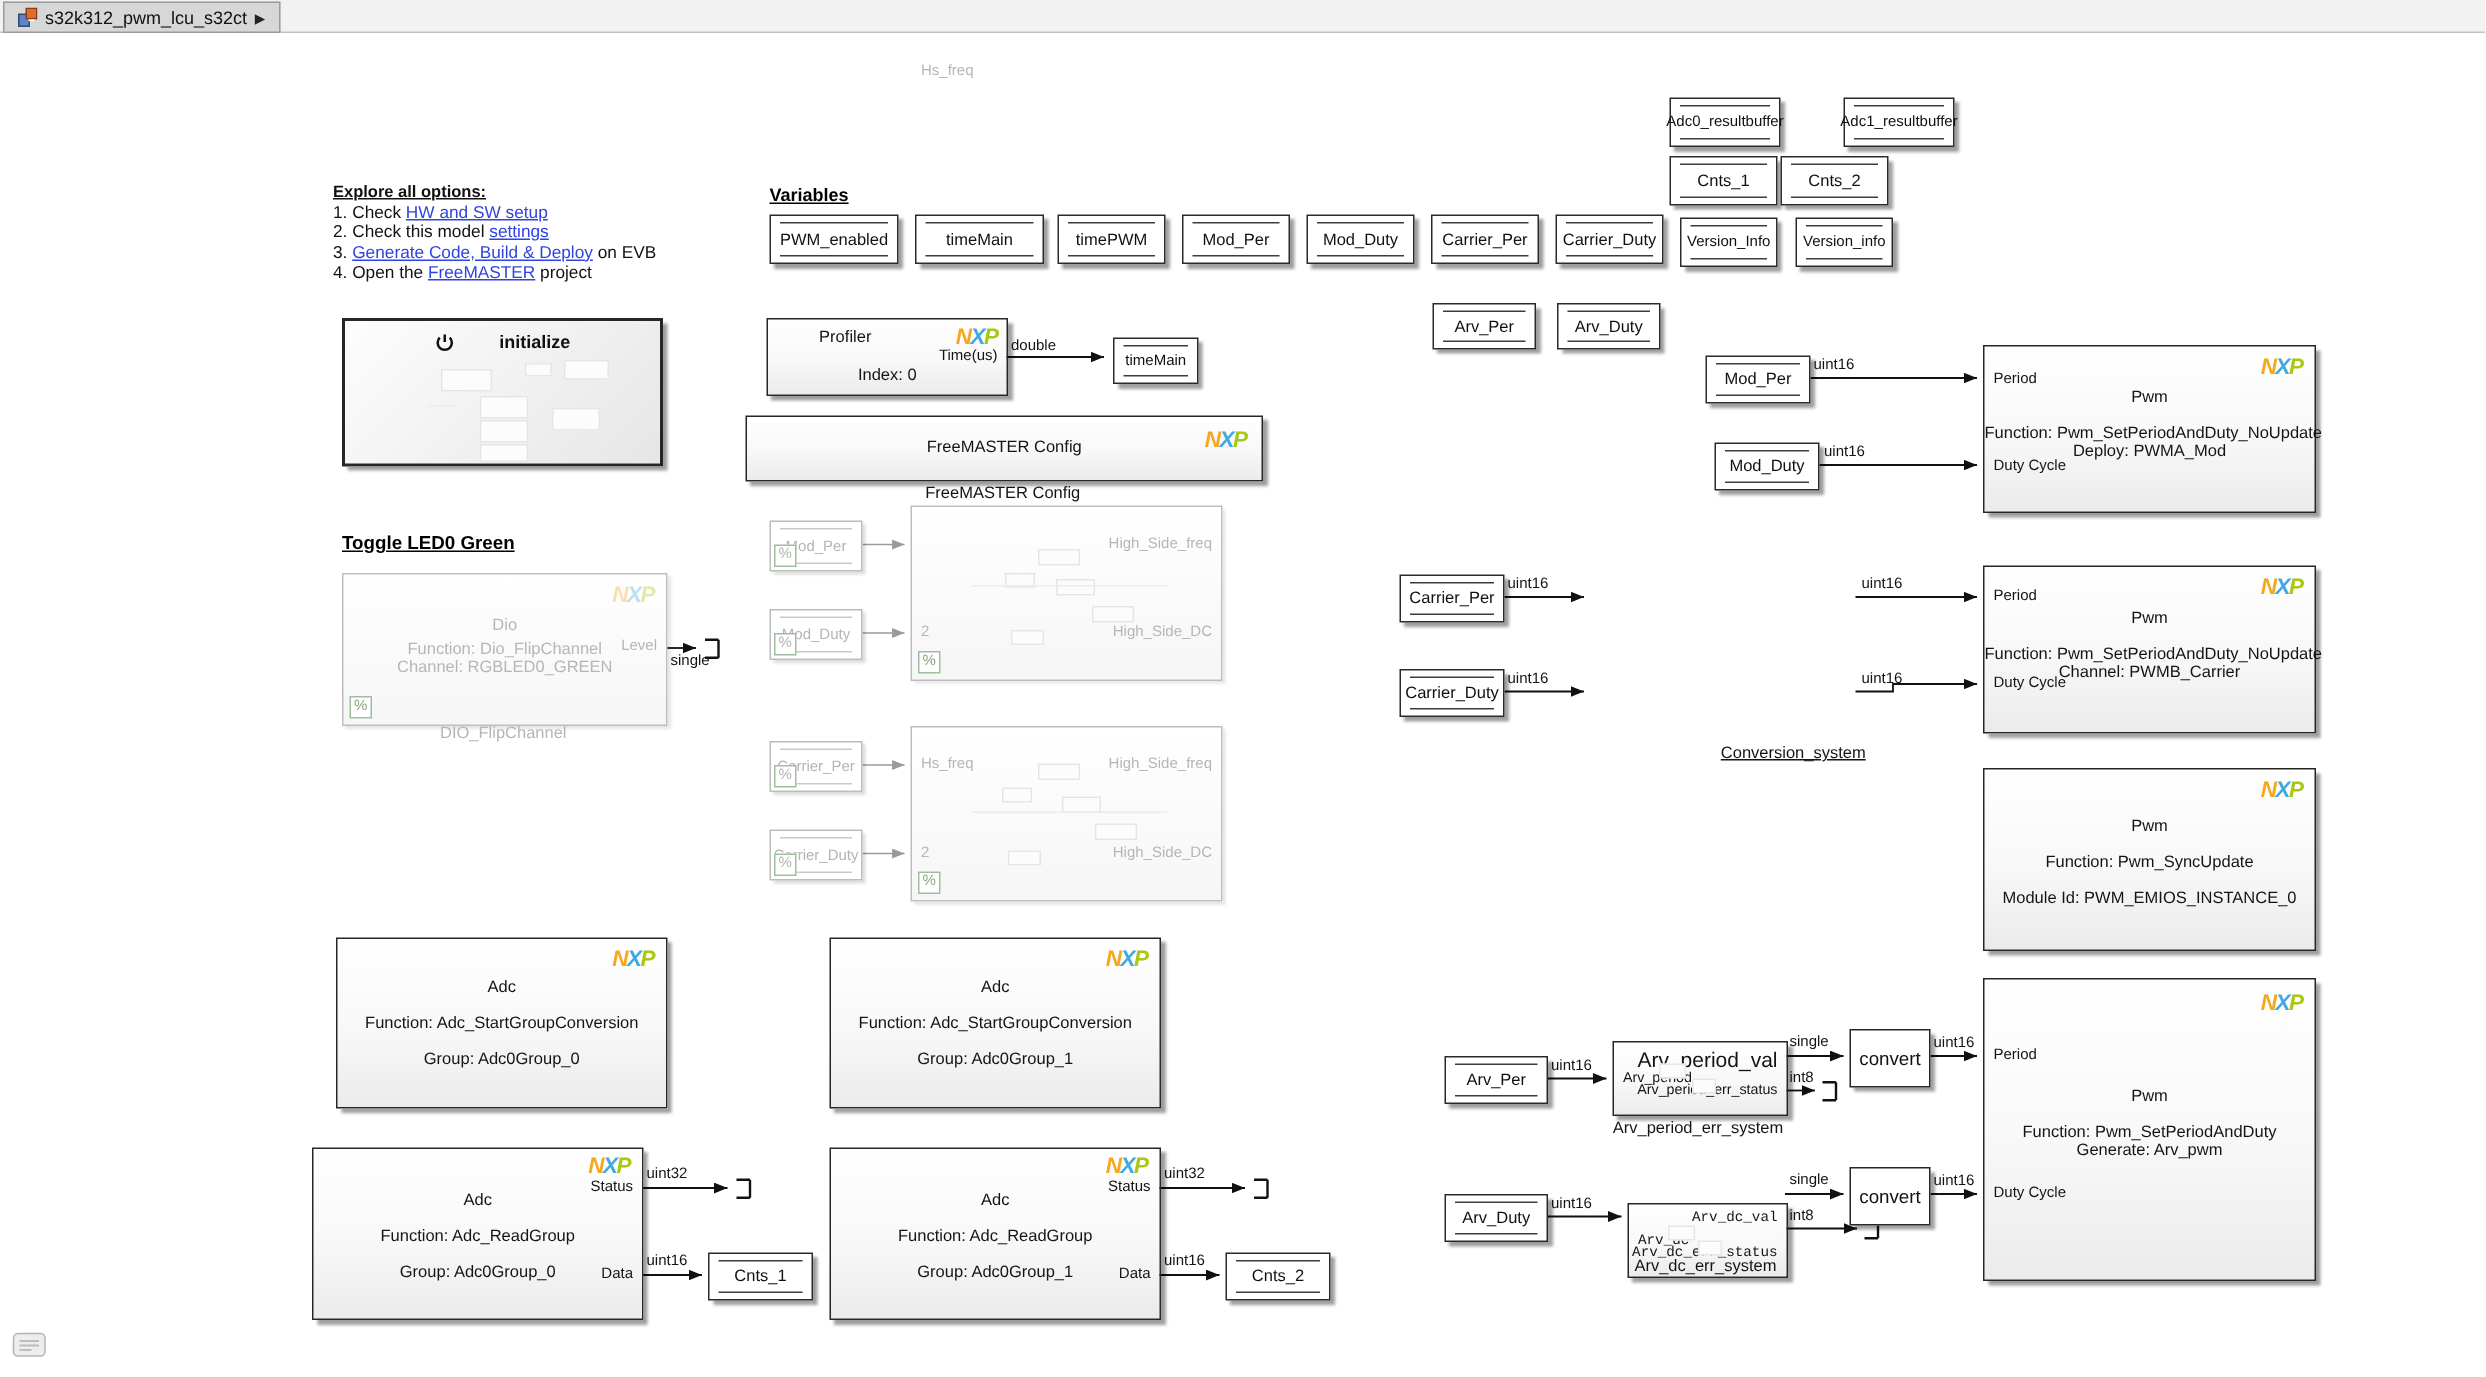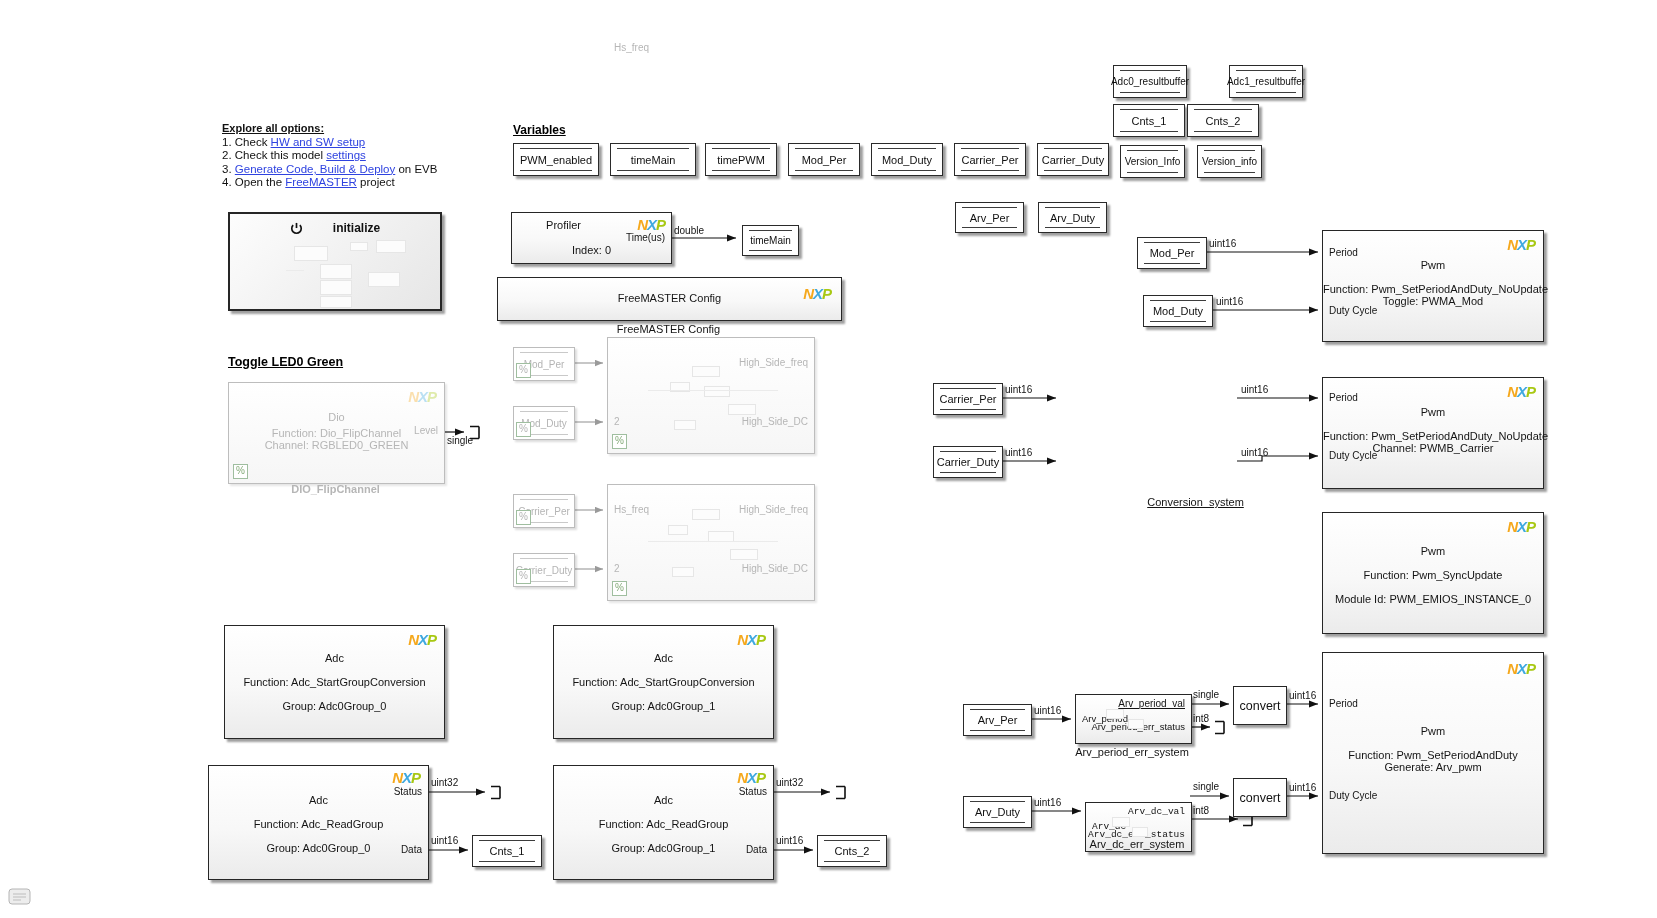--- a/index.html
+++ b/index.html
@@ -17,21 +17,21 @@
   .ds.cm{border-color:#bcbcbc;box-shadow:2px 2px 2px rgba(0,0,0,.14);}
   .ds.cm::before,.ds.cm::after{background:#c9c9c9;}
   .ds.cm>span{color:#b4b4b4;}
   .blk{position:absolute;border:1px solid #262626;background:linear-gradient(180deg,#ffffff 0%,#f8f8f8 55%,#ebebeb 100%);box-shadow:3px 3px 2px rgba(0,0,0,.38);z-index:2;}
   .blk.cm{border-color:#bdbdbd;box-shadow:2px 2px 2px rgba(0,0,0,.10);background:linear-gradient(180deg,#ffffff,#f6f6f6);}
   .blk.cm .t,.blk.cm .pl,.blk.cm .pr{color:#b6b6b6;}
   .t{position:absolute;left:0;right:0;text-align:center;font-size:11px;color:#141414;white-space:nowrap;}
   .pl{position:absolute;left:6px;font-size:10px;color:#141414;white-space:nowrap;}
   .pr{position:absolute;right:6px;font-size:10px;color:#141414;white-space:nowrap;}
   .cap{position:absolute;text-align:center;font-size:11px;color:#141414;white-space:nowrap;z-index:2;}
-  .cap.cm{color:#b6b6b6;font-weight:bold;}
+  .cap.cm{color:#b6b6b6;}
   .sig{position:absolute;font-size:10px;color:#141414;white-space:nowrap;z-index:4;}
   .h{position:absolute;font-weight:bold;text-decoration:underline;color:#000;z-index:2;}
   .nxp{position:absolute;font-weight:bold;font-style:italic;font-size:15px;letter-spacing:-1px;line-height:1;}
   .nxp b{color:var(--nxpN);} .nxp b.x{color:var(--nxpX);} .nxp b.p{color:var(--nxpP);}
   .nxp.fade{opacity:.35;}
   .pct{position:absolute;width:13px;height:13px;border:1px solid #9fbe9f;background:#fff;color:#84aa78;font-size:10px;line-height:12px;text-align:center;z-index:4;}
   a.lnk{color:var(--link);text-decoration:underline;cursor:pointer;}
   .notes{position:absolute;font-size:11.5px;color:#111;line-height:13.6px;z-index:2;}
   .notes .nt{font-weight:bold;text-decoration:underline;font-size:11px;}
   .ghost{position:absolute;border:1px solid #e6e6e6;background:#fcfcfc;}
@@ -40,20 +40,31 @@
   .convert{position:absolute;border:1px solid #262626;background:#fff;box-shadow:3px 3px 2px rgba(0,0,0,.38);display:flex;align-items:center;justify-content:center;font-size:12.5px;color:#111;z-index:3;}
   .power{margin-right:6px;}
   .hdrrow{position:absolute;left:0;right:0;display:flex;align-items:center;justify-content:center;font-weight:bold;font-size:12px;color:#111;}
   .badge{position:absolute;z-index:3;}
 </style>
 </head>
 <body>
 
 <div class="stage">
 
+  <div class="titlebar">
+    <div class="tab">
+      <svg width="13" height="13" viewBox="0 0 13 13">
+          <rect x="0.5" y="4.5" width="7" height="8" fill="#5c85c7" stroke="#33496e"></rect>
+          <rect x="5.5" y="0.5" width="7" height="7" fill="#e06c2b" stroke="#8c3c12"></rect>
+          <path d="M7 8.5 l4 0" stroke="#fff" stroke-width="1.4"></path>
+        </svg>
+      <span>s32k312_pwm_lcu_s32ct</span>
+      <span class="arrow">▶</span>
+    </div>
+  </div>
 
   <div class="canvas">
 
     <svg class="wires">
       <defs>
         <marker id="ab" markerWidth="9" markerHeight="8" refX="7.5" refY="3" orient="auto">
             <path d="M0,0 L7.5,3 L0,6 z" fill="#111"></path>
           </marker>
         <marker id="ag" markerWidth="9" markerHeight="8" refX="7.5" refY="3" orient="auto">
             <path d="M0,0 L7.5,3 L0,6 z" fill="#9a9a9a"></path>
@@ -297,21 +308,21 @@
     <span class="sig" style="left:1209px;top:216px;">uint16</span>
     <div class="ds" style="left:1143px;top:273px;width:68px;height:30px;">
         <span>Mod_Duty</span>
       </div>
     <span class="sig" style="left:1216px;top:274px;">uint16</span>
     <div class="blk" style="left:1322px;top:208px;width:220px;height:110px;">
       <span class="nxp" style="right:8px;top:6px;"><b>N</b><b class="x">X</b><b class="p">P</b></span>
       <span class="pl" style="top:16px;">Period</span>
       <span class="t" style="top:28px;">Pwm</span>
       <span class="t" style="top:52px;">Function: Pwm_SetPeriodAndDuty_NoUpdate</span>
-      <span class="t" style="top:64px;">Toggle: PWMA_Mod</span>
+      <span class="t" style="top:64px;">Deploy: PWMA_Mod</span>
       <span class="pl" style="top:74px;">Duty Cycle</span>
     </div>
 
     <div class="ds" style="left:933px;top:361px;width:68px;height:30px;">
         <span>Carrier_Per</span>
       </div>
     <span class="sig" style="left:1005px;top:362px;">uint16</span>
     <div class="ds" style="left:933px;top:424px;width:68px;height:30px;">
         <span>Carrier_Duty</span>
       </div>
@@ -334,21 +345,21 @@
       <span class="t" style="top:32px;">Pwm</span>
       <span class="t" style="top:56px;">Function: Pwm_SyncUpdate</span>
       <span class="t" style="top:80px;">Module Id: PWM_EMIOS_INSTANCE_0</span>
     </div>
 
     <div class="ds" style="left:963px;top:682px;width:67px;height:30px;">
         <span>Arv_Per</span>
       </div>
     <span class="sig" style="left:1034px;top:683px;">uint16</span>
     <div class="blk" style="left:1075px;top:672px;width:115px;height:48px;">
-      <span class="pr" style="top:3px;font-size:10px;text-decoration:underline;">Arv_period_val</span>
+      <span class="pr" style="top:3px;font-size:14px;">Arv_period_val</span>
       <span class="pl" style="top:18px;font-size:9.5px;">Arv_period</span>
       <span class="pr" style="top:26px;font-size:9.5px;">Arv_period_err_status</span>
       <i class="ghost" style="left:30px;top:14px;width:16px;height:8px;"></i>
       <i class="ghost" style="left:52px;top:24px;width:14px;height:8px;"></i>
     </div>
     <div class="cap" style="left:1042px;top:724px;width:180px;">Arv_period_err_system</div>
     <span class="sig" style="left:1193px;top:667px;">single</span>
     <span class="sig" style="left:1193px;top:691px;">int8</span>
     <svg class="term" style="left:1213px;top:698px;" width="13" height="15">
         <path d="M2,1.5 H11 M11,1.5 V13.5 M2,13.5 H11" stroke="#111" stroke-width="1.6" fill="none"></path>

